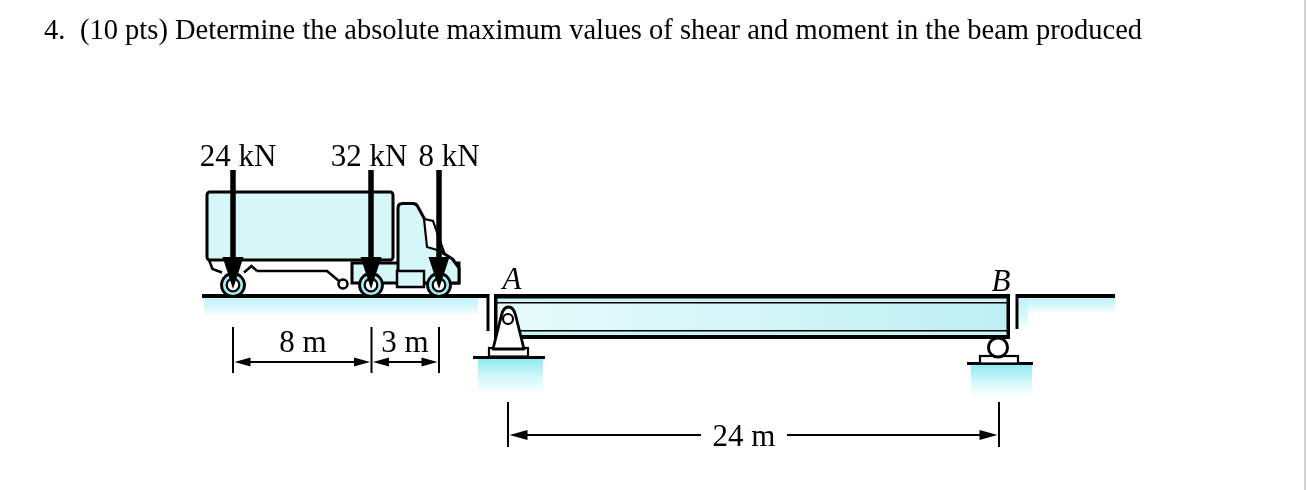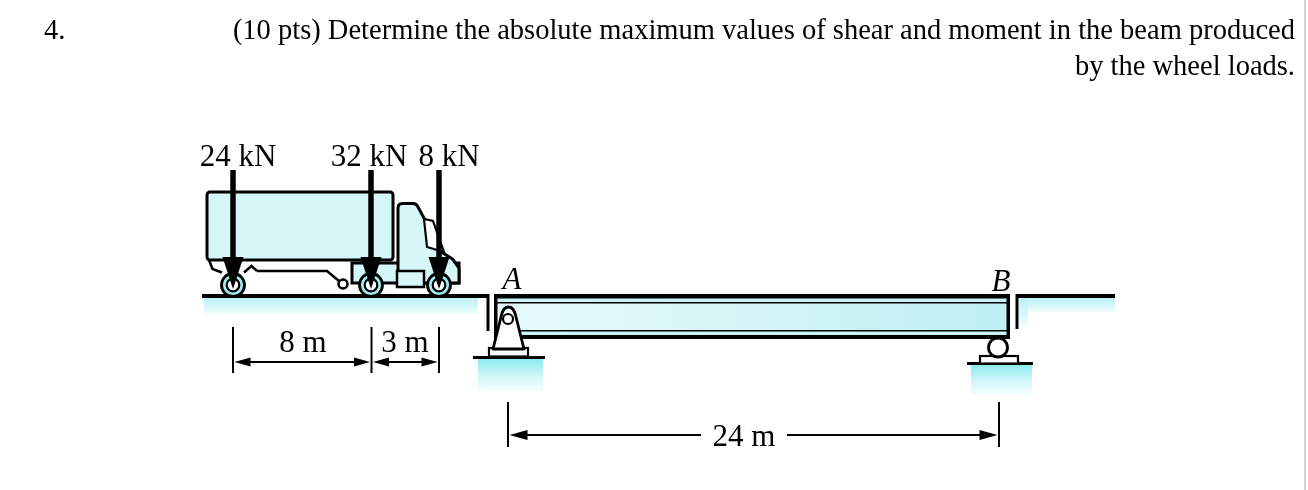--- a/index.html
+++ b/index.html
@@ -9,36 +9,35 @@
     background:#ffffff;
     overflow:hidden;
     font-family:"Liberation Serif", serif;
   }
   .problem{
     position:absolute;left:0;top:12px;width:1308px;
     color:#000;
     font-size:28.5px;line-height:36px;
   }
   .problem .pnum{position:absolute;left:44px;top:0;}
-  .problem .plines{position:absolute;left:105px;top:0;width:1190px;text-align:right;}
+  .problem .plines{position:absolute;left:80px;top:0;width:1190px;}
   svg{position:absolute;left:0;top:0;}
   svg text{font-family:"Liberation Serif", serif;fill:#000;}
   .figlabel{font-size:31px;}
   .ab{font-size:31px;font-style:italic;}
 </style>
 </head>
 <body>
 
 <div class="page">
 
   <div class="problem">
     <span class="pnum">4.</span>
     <div class="plines">
       <div>(10 pts) Determine the absolute maximum values of shear and moment in the beam produced</div>
-      <div>by the wheel loads.</div>
     </div>
   </div>
 
   <svg width="1308" height="490" viewBox="0 0 1308 490">
     <defs>
       <linearGradient id="roadGrad" x1="0" y1="0" x2="0" y2="1">
         <stop offset="0" stop-color="#bff2f7"></stop>
         <stop offset="0.65" stop-color="#d9f8fb"></stop>
         <stop offset="1" stop-color="#f4fdfe"></stop>
       </linearGradient>

